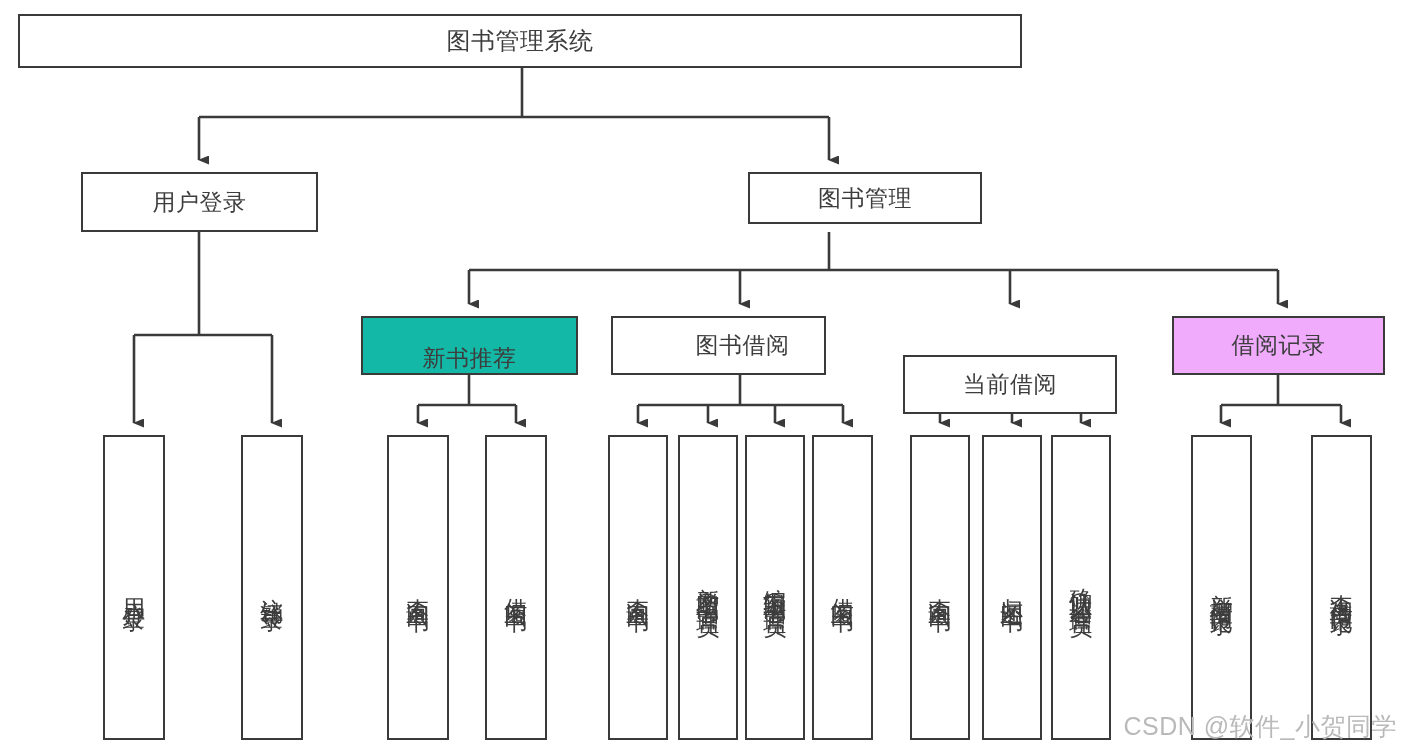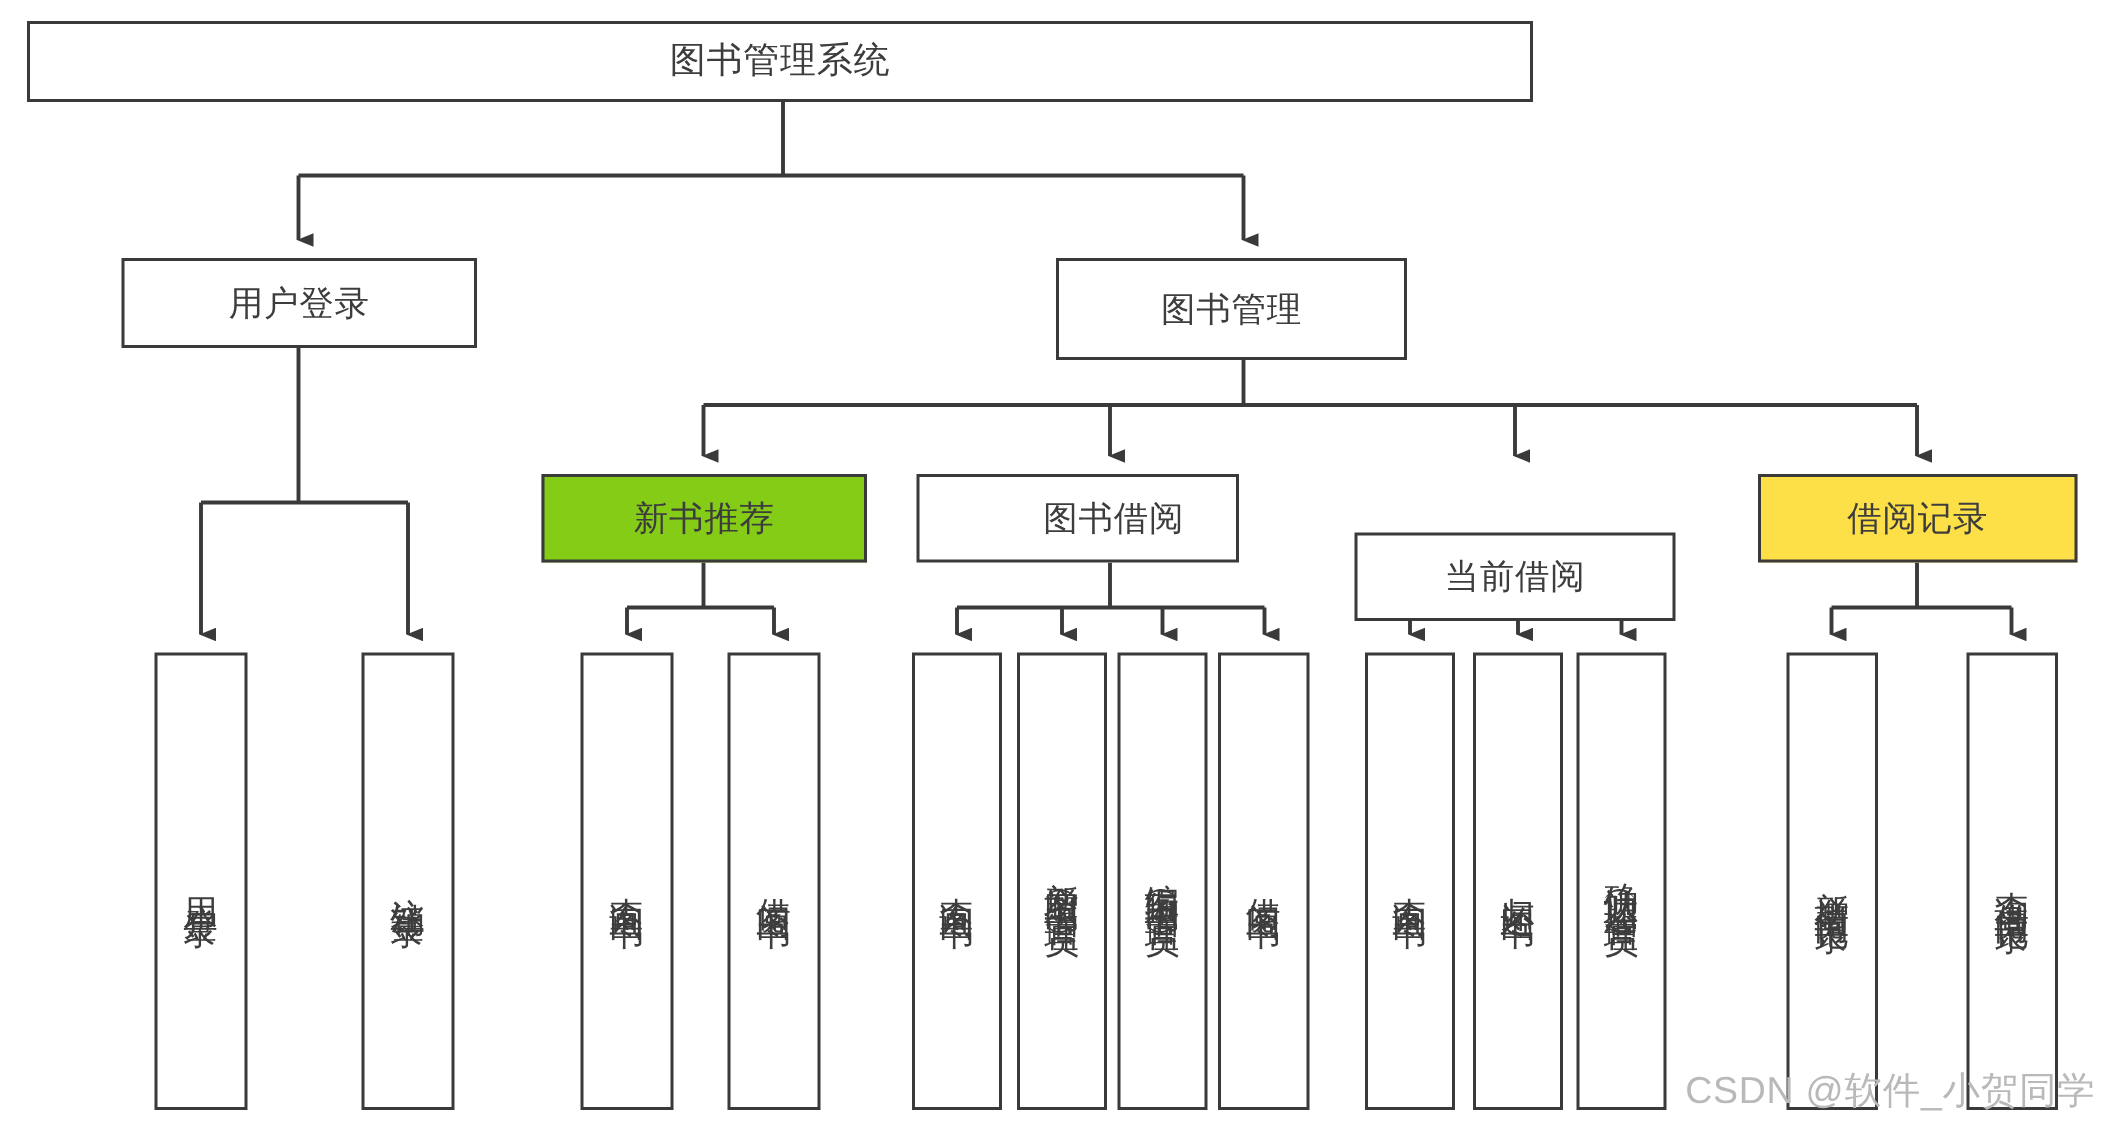--- a/index.html
+++ b/index.html
@@ -122,34 +122,34 @@
     </g>
   </svg>
 
   <div class="node h-node" id="root-node" style="left: 18px; top: 14px; width: 1004px; height: 54px; border-color: rgb(58, 58, 58); background: rgb(255, 255, 255);">
     <span class="node-label" style="color: rgb(61, 61, 61);">图书管理系统</span>
   </div>
 
   <div class="node h-node" style="left: 81px; top: 172px; width: 237px; height: 60px; border-color: rgb(58, 58, 58); background: rgb(255, 255, 255);">
     <span class="node-label" style="color: rgb(61, 61, 61);">用户登录</span>
   </div>
-  <div class="node h-node" style="left: 704px; top: 172px; width: 234px; height: 68px; border-color: rgb(58, 58, 58); background: rgb(255, 255, 255);">
+  <div class="node h-node" style="left: 748px; top: 172px; width: 234px; height: 52px; border-color: rgb(58, 58, 58); background: rgb(255, 255, 255);">
     <span class="node-label" style="color: rgb(61, 61, 61);">图书管理</span>
   </div>
 
-  <div class="node h-node" style="left: 361px; top: 316px; width: 217px; height: 59px; border-color: rgb(58, 58, 58); background: #84cc16;">
+  <div class="node h-node" style="left: 361px; top: 316px; width: 217px; height: 59px; border-color: rgb(58, 58, 58); background: #14b8a6; align-items: flex-end;">
     <span class="node-label" style="color: rgb(61, 61, 61);">新书推荐</span>
   </div>
   <div class="node h-node" style="left: 611px; top: 316px; width: 215px; height: 59px; border-color: rgb(58, 58, 58); background: rgb(255, 255, 255); padding-left: 48px;">
     <span class="node-label" style="color: rgb(61, 61, 61);">图书借阅</span>
   </div>
   <div class="node h-node" style="left: 903px; top: 316px; width: 214px; height: 59px; border-color: rgb(58, 58, 58); background: rgb(255, 255, 255); margin-top: 39px;">
     <span class="node-label" style="color: rgb(61, 61, 61);">当前借阅</span>
   </div>
-  <div class="node h-node" style="left: 1172px; top: 316px; width: 213px; height: 59px; border-color: rgb(58, 58, 58); background: #fde047;">
+  <div class="node h-node" style="left: 1172px; top: 316px; width: 213px; height: 59px; border-color: rgb(58, 58, 58); background: #f0abfc;">
     <span class="node-label" style="color: rgb(61, 61, 61);">借阅记录</span>
   </div>
 
   <div class="node v-node" style="left: 103px; top: 435px; width: 62px; height: 305px; border-color: rgb(58, 58, 58); background: rgb(255, 255, 255);">
     <span class="node-label" style="color: rgb(61, 61, 61);">用户登录</span>
   </div>
   <div class="node v-node" style="left: 241px; top: 435px; width: 62px; height: 305px; border-color: rgb(58, 58, 58); background: rgb(255, 255, 255);">
     <span class="node-label" style="color: rgb(61, 61, 61);">注销登录</span>
   </div>
   <div class="node v-node" style="left: 387px; top: 435px; width: 62px; height: 305px; border-color: rgb(58, 58, 58); background: rgb(255, 255, 255);">

